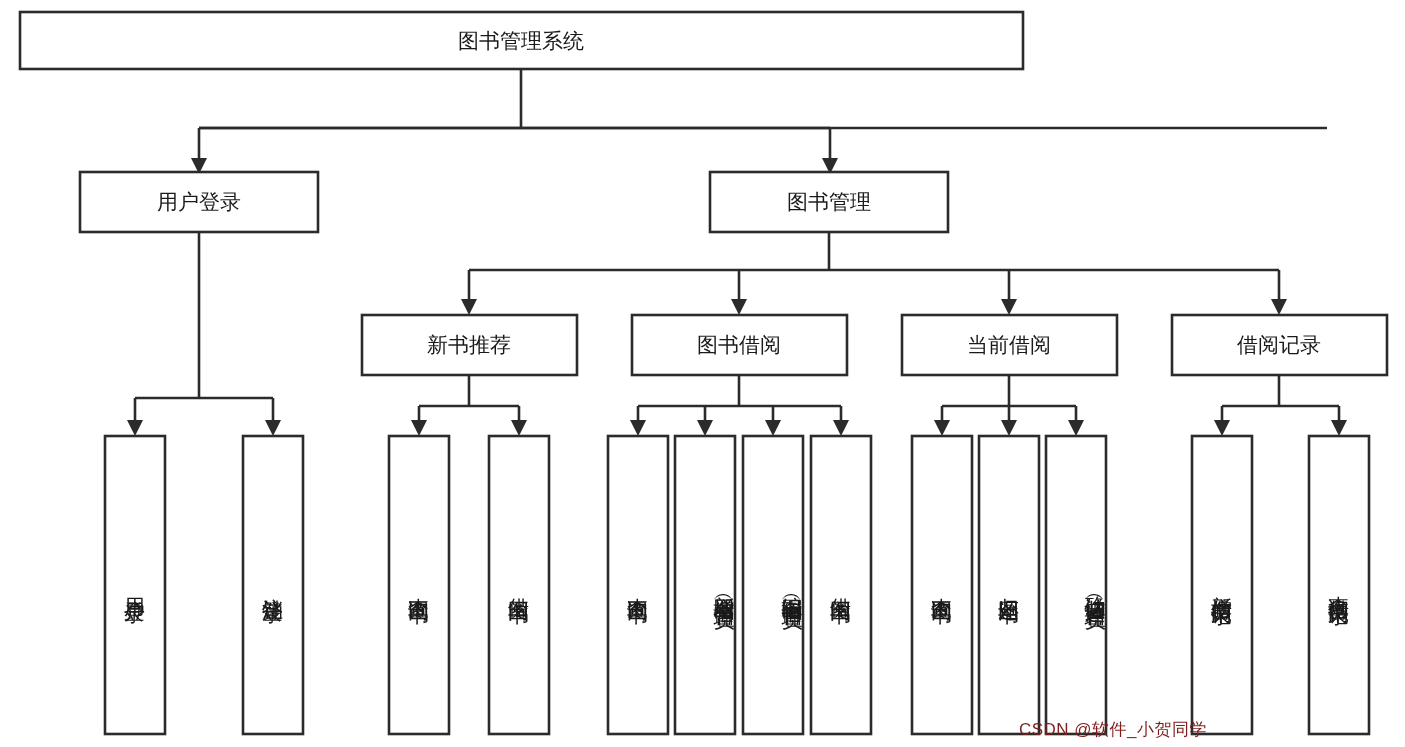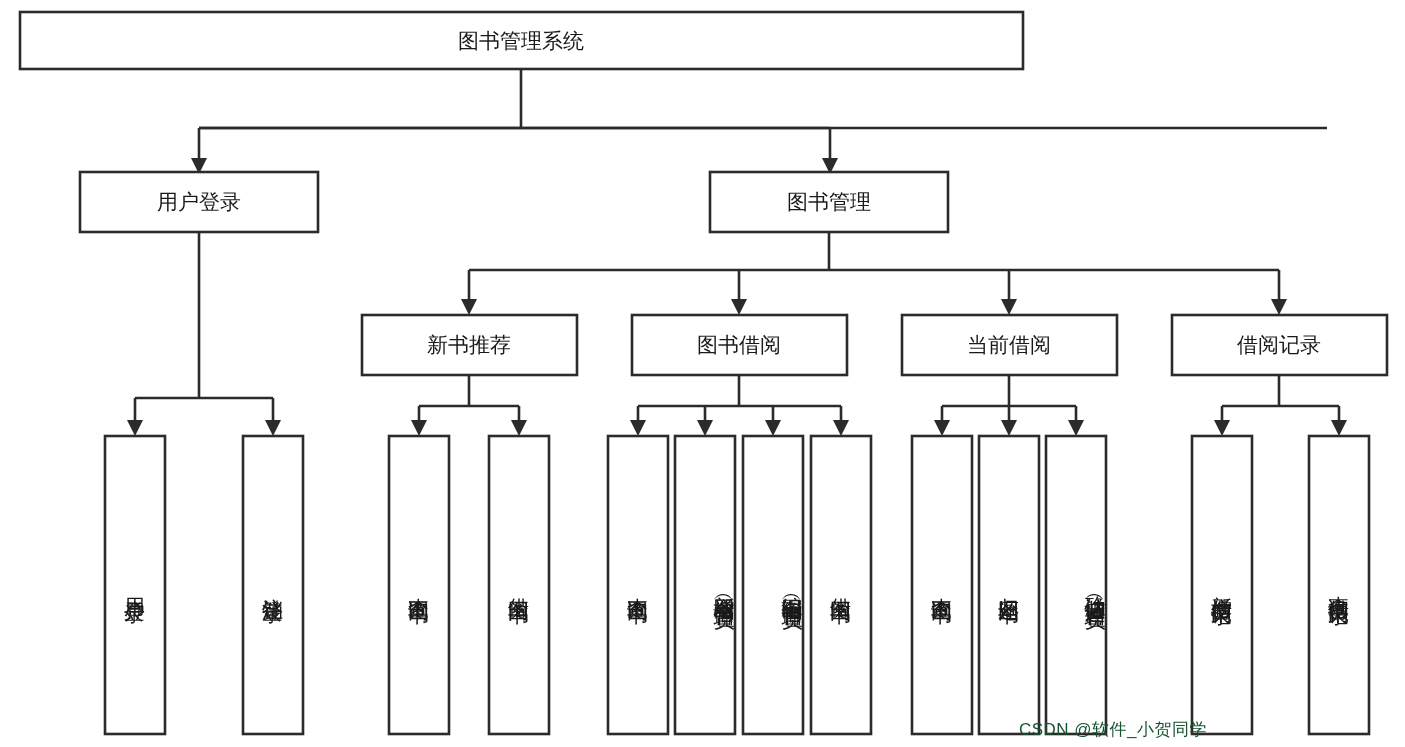--- a/index.html
+++ b/index.html
@@ -67,21 +67,21 @@
   }
   .leaf-label.centered {
     align-items: center;
   }
   #watermark {
     position: absolute;
     right: 14px;
     bottom: 6px;
     font-family: "Liberation Sans", "DejaVu Sans", sans-serif;
     font-size: 17px;
-    color: #14532d;
+    color: #7f1d1d;
     letter-spacing: 0.5px;
     white-space: nowrap;
     pointer-events: none;
     user-select: none;
   }
 </style>
 </head>
 <body>
 
 <div id="diagram-root">

